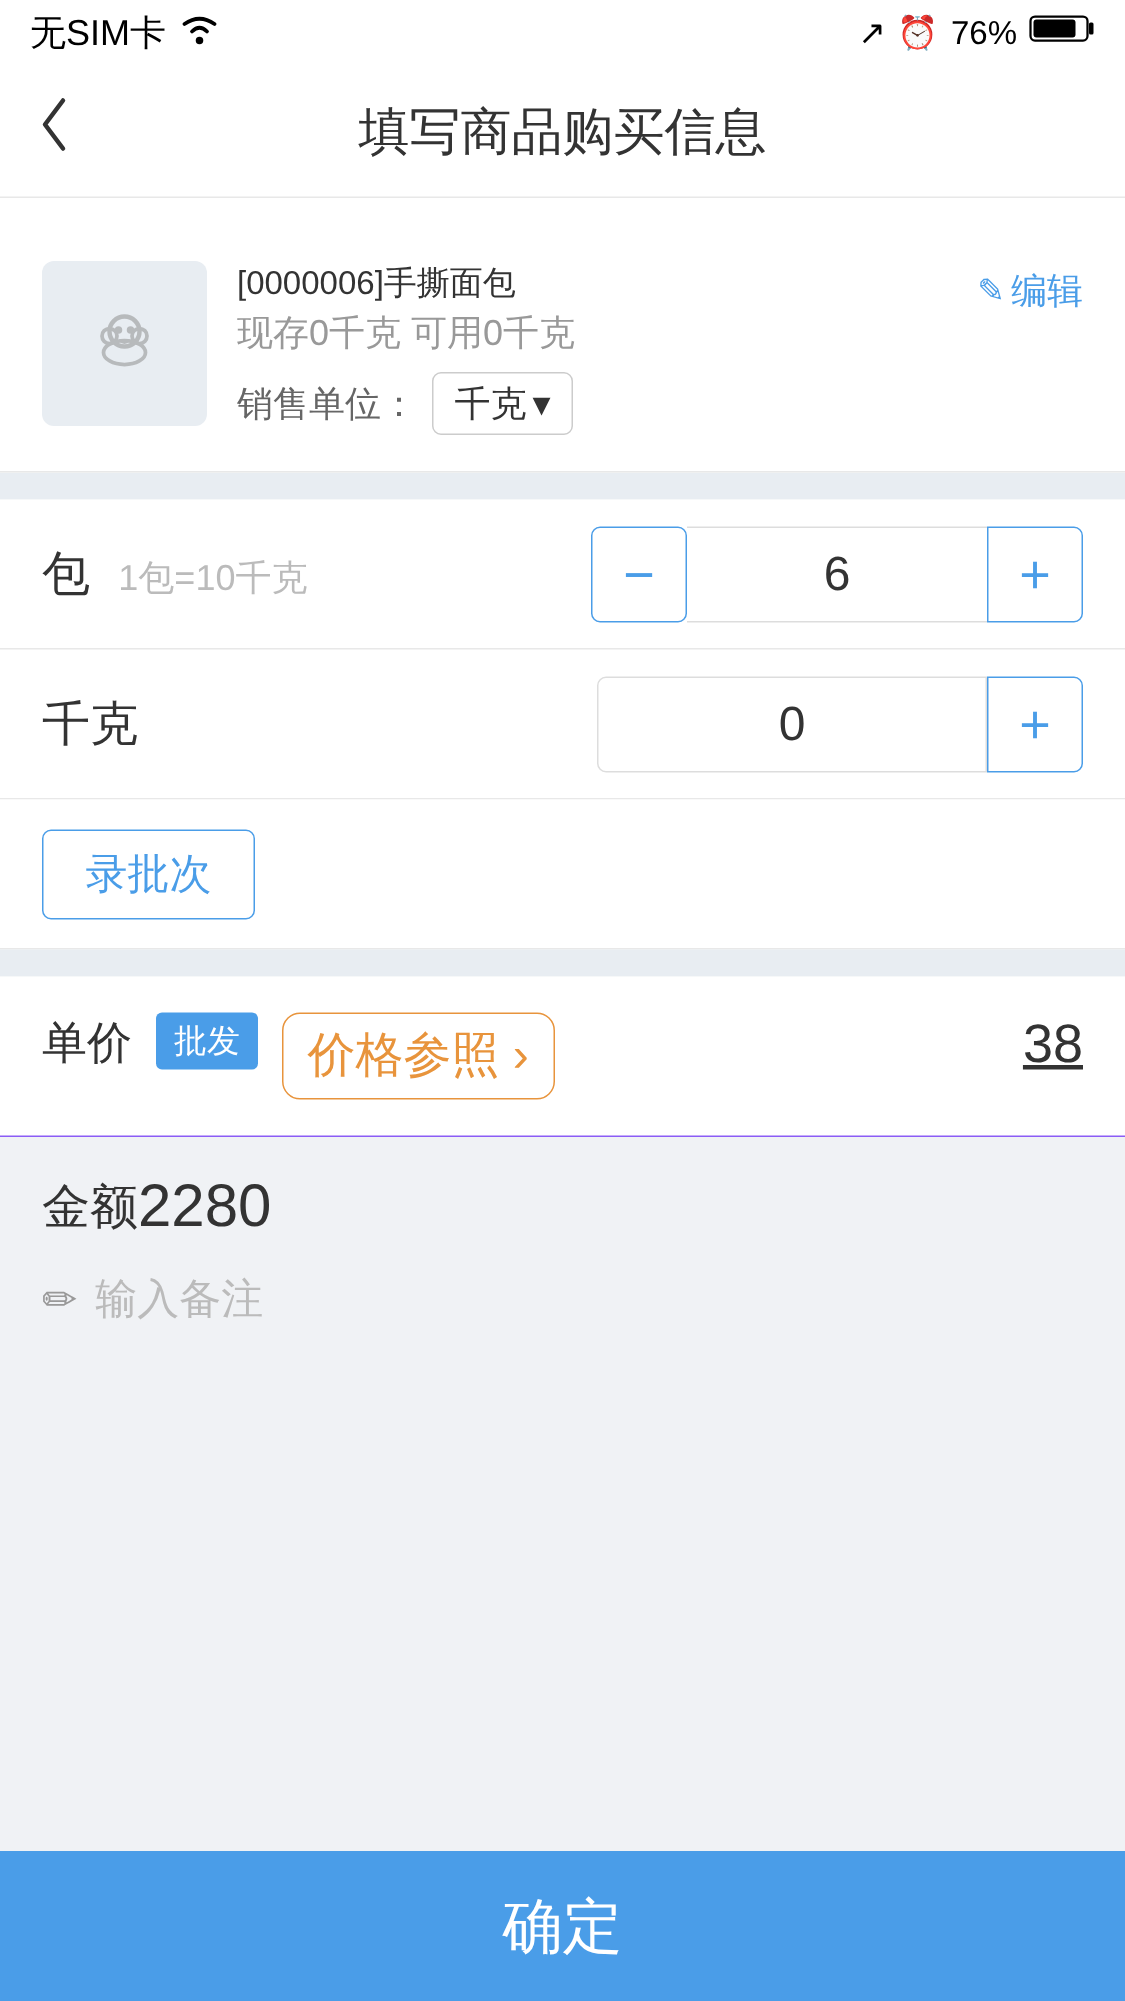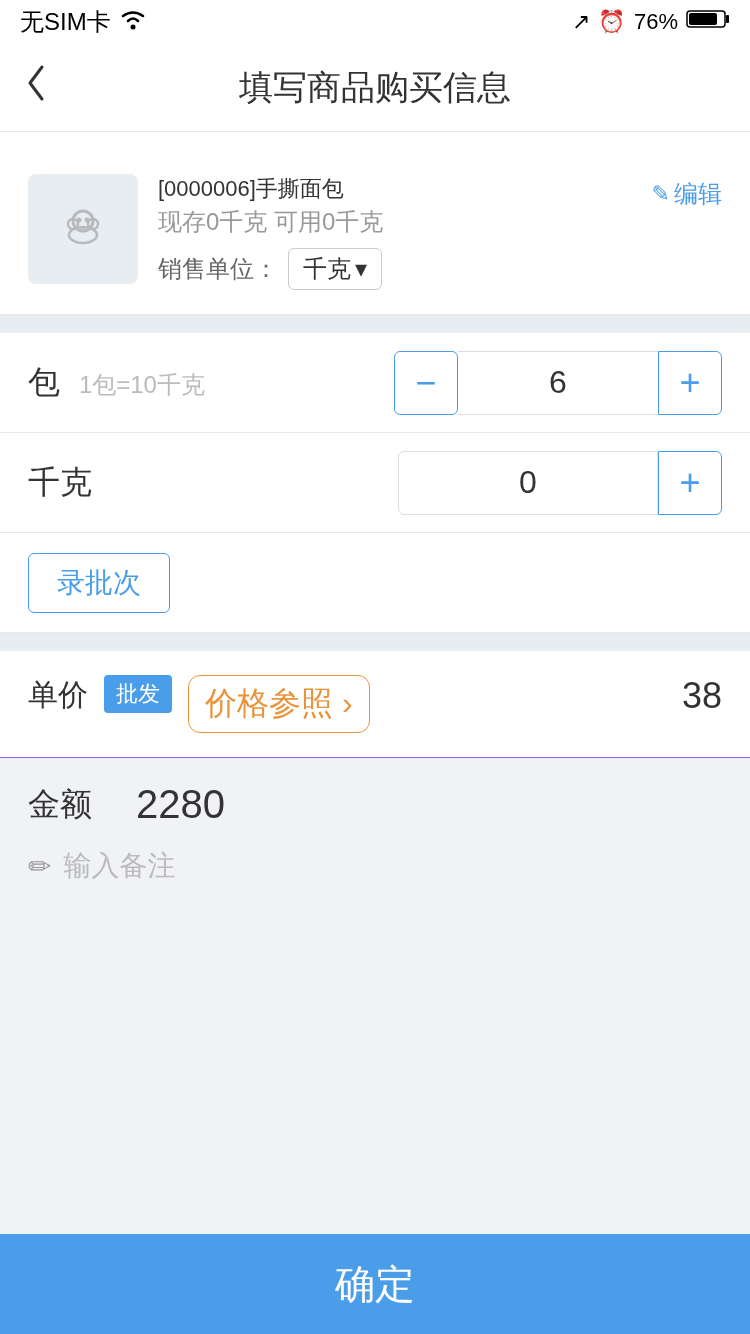--- a/index.html
+++ b/index.html
@@ -223,29 +223,30 @@
       color: #e8943c;
       background: #fff;
       cursor: pointer;
       display: flex; align-items: center; gap: 4px;
     }
     .price-value {
       margin-left: auto;
       font-size: 36px;
       color: #333;
       font-weight: 500;
+      text-decoration: underline;
     }
     .amount-row {
       display: flex;
       align-items: center;
       gap: 0;
       margin-bottom: 20px;
     }
     .amount-label { font-size: 32px; color: #333; }
-    .amount-value { font-size: 40px; color: #333; font-weight: 500; margin-left: 44px; }
+    .amount-value { font-size: 40px; color: #333; font-weight: 500; }
     .note-row {
       display: flex;
       align-items: center;
       gap: 12px;
       padding: 0 0 20px;
     }
     .note-icon { font-size: 28px; color: #999; }
     .note-text { font-size: 28px; color: #bbb; }
 
     

